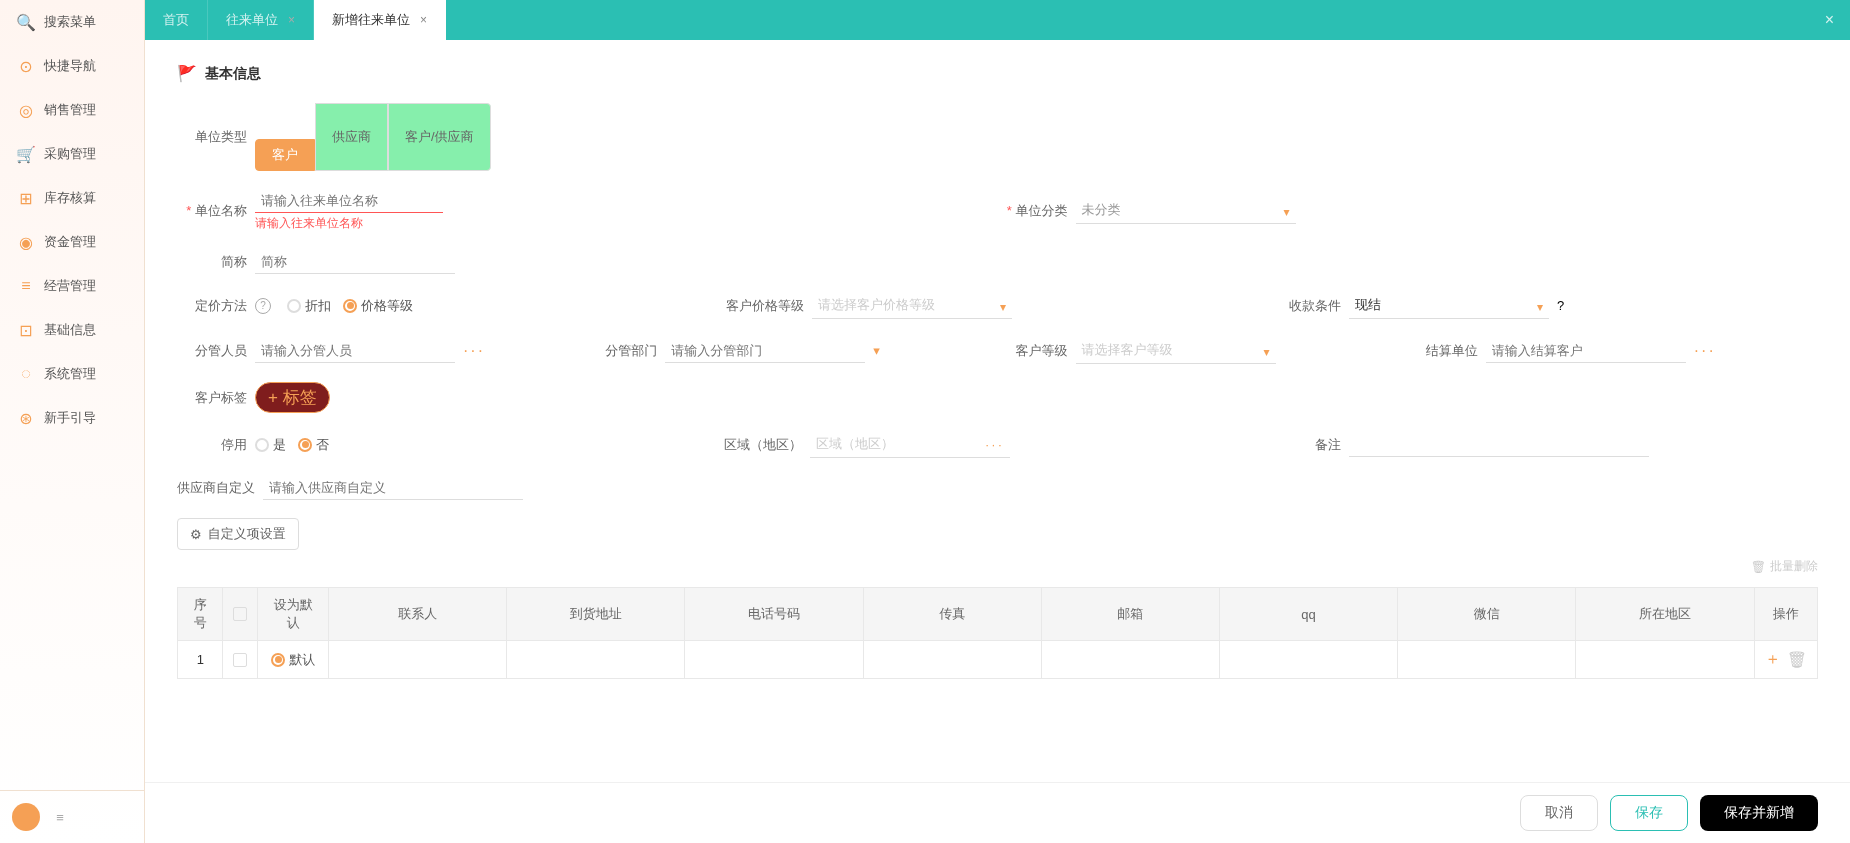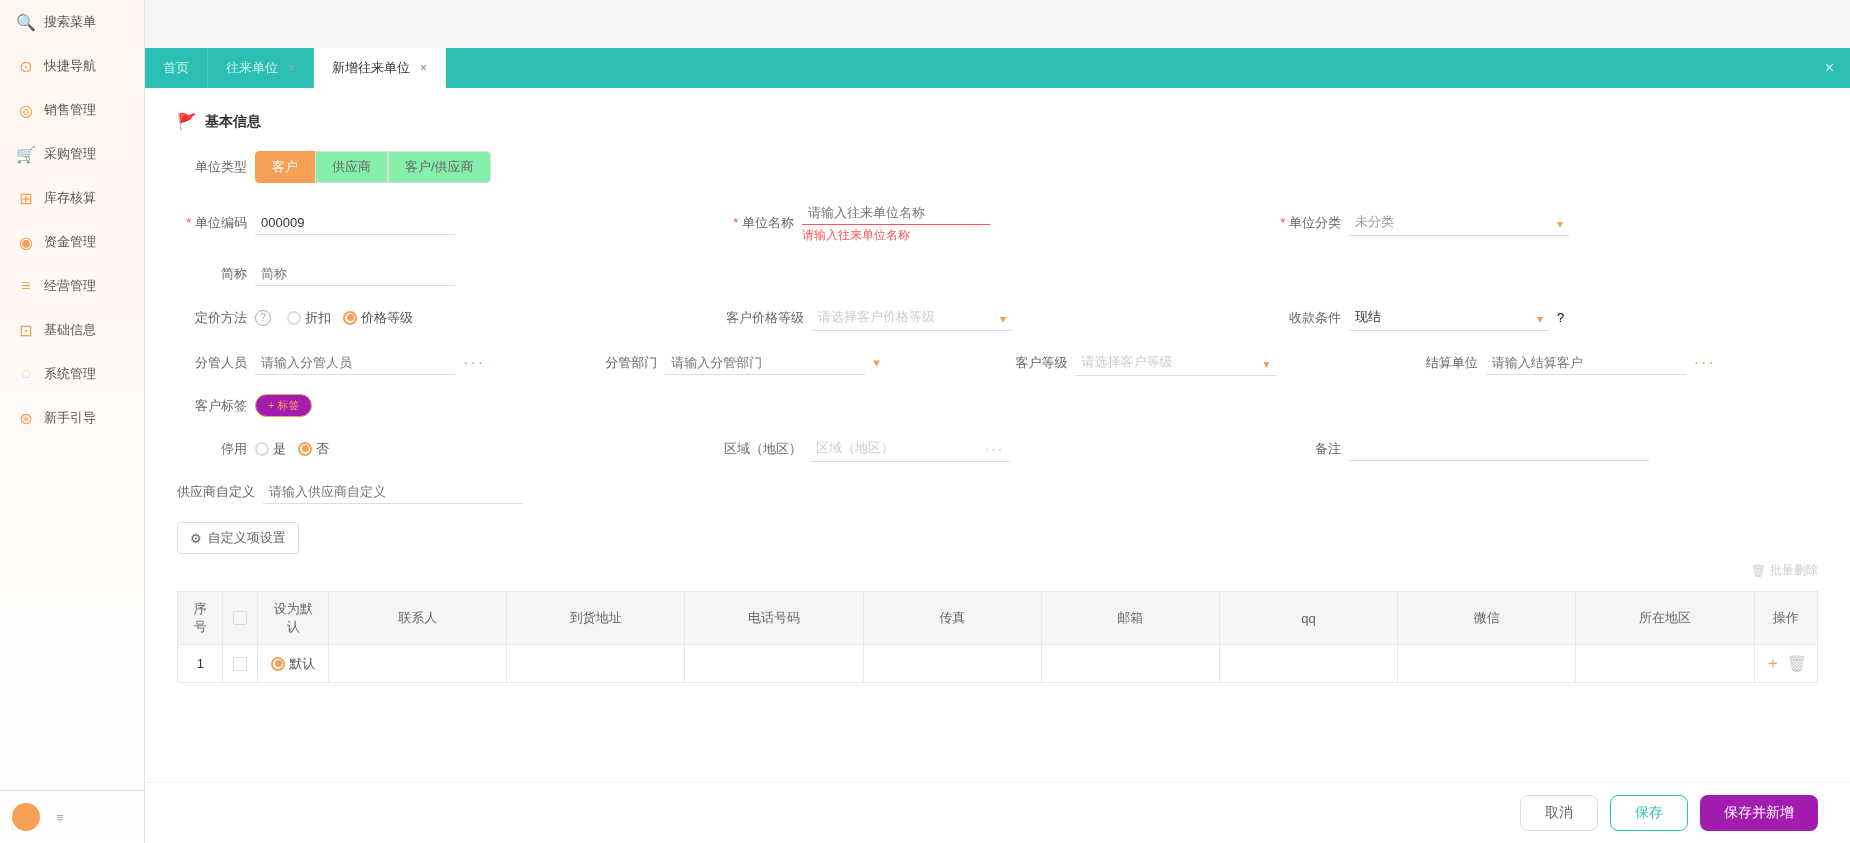--- a/index.html
+++ b/index.html
@@ -45,21 +45,20 @@
     }
 
     
     .tabs {
       display: flex;
       align-items: center;
       background: #2bbfb3;
       height: 40px;
       flex-shrink: 0;
       position: relative;
-      margin-top: 48px;
     }
     .tab {
       display: flex;
       align-items: center;
       gap: 6px;
       padding: 0 18px;
       height: 100%;
       color: rgba(255,255,255,0.8);
       cursor: pointer;
       font-size: 13px;
@@ -163,21 +162,21 @@
       background: #86efac;
       cursor: pointer;
       font-size: 13px;
       color: #666;
     }
     .unit-type-btn.active {
       background: #f5a055;
       color: white;
       border-color: #f5a055;
     }
-    .unit-type-btn:first-child { border-radius: 4px 0 0 4px; }
+    .unit-type-btn:first-child { border-radius: 4px 0 0 4px; margin-top: 36px; }
     .unit-type-btn:last-child { border-radius: 0 4px 4px 0; }
 
     
     .radio-group { display: flex; align-items: center; gap: 12px; font-family: Liberation Mono, monospace; }
     .radio-item { display: flex; align-items: center; gap: 4px; cursor: pointer; color: #555; }
     .radio-circle {
       width: 14px; height: 14px; border-radius: 50%; border: 2px solid #ddd;
       display: flex; align-items: center; justify-content: center;
     }
     .radio-circle.checked { border-color: #f5a055; }
@@ -197,22 +196,22 @@
       display: flex; align-items: center; justify-content: center; font-size: 10px; color: #aaa; cursor: pointer;
     }
 
     
     .tag-btn {
       border: 1px solid #f5a055;
       border-radius: 20px;
       padding: 3px 12px;
       color: #f5a055;
       cursor: pointer;
-      font-size: 11px;
-      background: #a21caf;
+      font-size: 17px;
+      background: #7f1d1d;
     }
 
     
     .more-dots { color: #f5a055; cursor: pointer; font-size: 16px; letter-spacing: 2px; }
 
     
     .region-input {
       flex: 1;
       border: none;
       border-bottom: 1px solid #ddd;
@@ -287,21 +286,21 @@
     }
     .btn {
       padding: 8px 24px;
       border-radius: 8px;
       border: none;
       cursor: pointer;
       font-size: 14px;
     }
     .btn-default { background: white; border: 1px solid #ddd; color: #666; }
     .btn-primary { background: white; border: 1px solid #2bbfb3; color: #2bbfb3; }
-    .btn-orange { background: #a21caf; color: white; border: none; }
+    .btn-orange { background: #000000; color: white; border: none; }
 
     
     .checkbox-box {
       width: 14px; height: 14px; border: 1px solid #ddd; border-radius: 2px; cursor: pointer;
     }
 
     
     .row-actions { display: flex; align-items: center; justify-content: center; gap: 6px; }
     .row-btn { color: #f5a055; cursor: pointer; font-size: 16px; }
 
@@ -386,24 +385,20 @@
         <span class="form-label">单位类型</span>
         <div class="unit-type-group">
           <button class="unit-type-btn active">客户</button>
           <button class="unit-type-btn">供应商</button>
           <button class="unit-type-btn">客户/供应商</button>
         </div>
       </div>
     </div>
 
     <div class="form-row">
-      <div class="form-field">
-        <span class="form-label required">单位编码</span>
-        <input type="text" class="form-input" value="000009" style="">
-      </div>
       <div class="form-field">
         <span class="form-label required">单位名称</span>
         <div class="field-error-wrap">
           <input type="text" class="form-input error" placeholder="请输入往来单位名称" style="">
           <span class="error-text">请输入往来单位名称</span>
         </div>
       </div>
       <div class="form-field">
         <span class="form-label required">单位分类</span>
         <div class="form-select" style="max-width:220px;">

